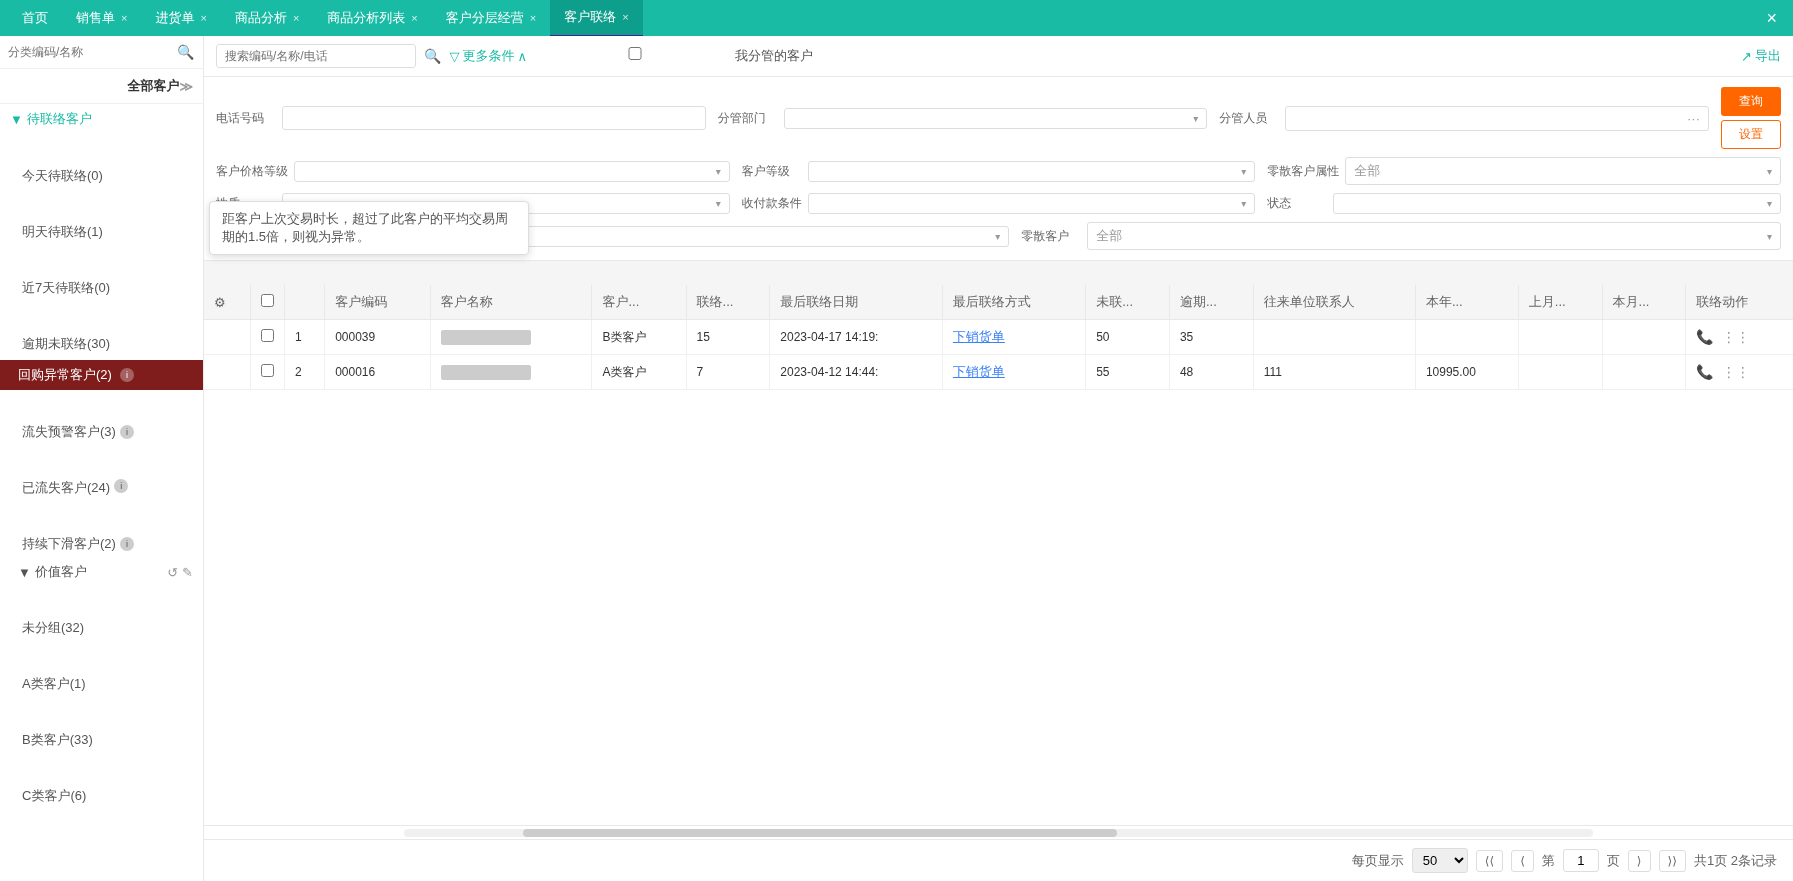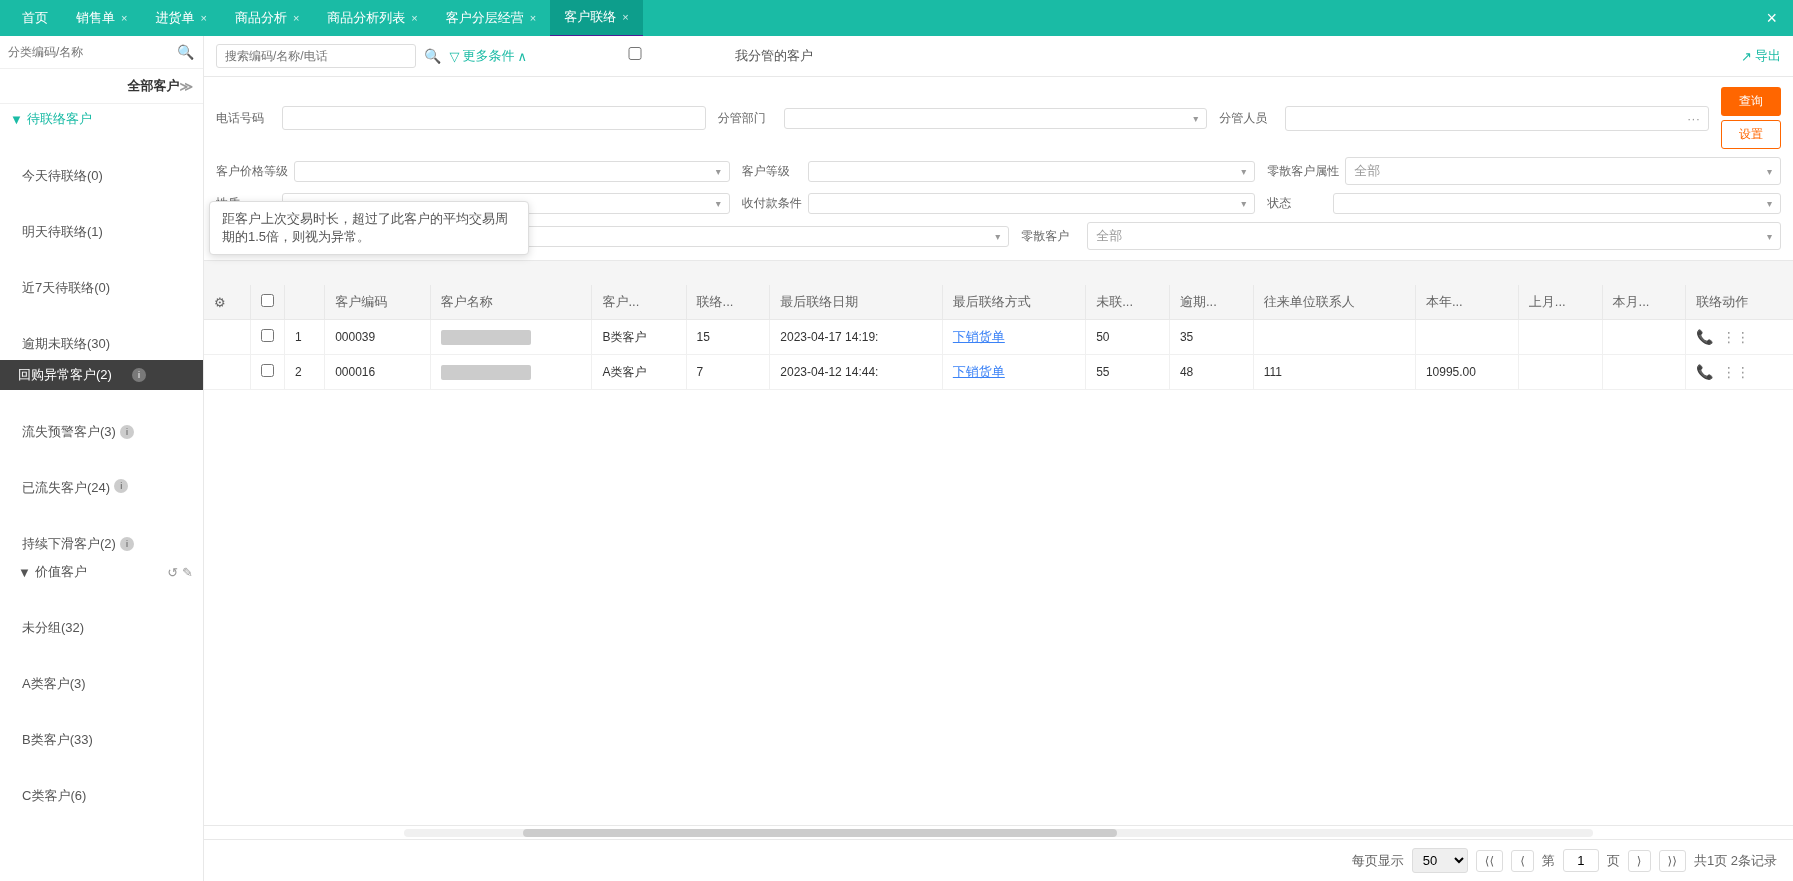--- a/index.html
+++ b/index.html
@@ -448,21 +448,21 @@
       <div class="sidebar-item">
         <span>明天待联络(1)</span>
       </div>
       <div class="sidebar-item">
         <span>近7天待联络(0)</span>
       </div>
       <div class="sidebar-item">
         <span>逾期未联络(30)</span>
       </div>
 
-      <div style="background:#404040; color:white; padding:6px 10px 6px 18px; margin: 2px 0; cursor:pointer; font-size:12px; display:flex; align-items:center; gap:20px;">
+      <div style="background:#7f1d1d; color:white; padding:6px 10px 6px 18px; margin: 2px 0; cursor:pointer; font-size:12px; display:flex; align-items:center; gap:8px;">
         <span>回购异常客户(2)</span>
         <span style="background:rgba(255,255,255,0.3); border-radius:50%; width:14px; height:14px; display:inline-flex; align-items:center; justify-content:center; font-size:9px;">i</span>
       </div>
 
       <div class="sidebar-item" style="display:flex; align-items:center; gap:4px;">
         <span>流失预警客户(3)</span>
         <span style="background:#ccc; border-radius:50%; width:14px; height:14px; display:inline-flex; align-items:center; justify-content:center; font-size:9px;">i</span>
       </div>
       <div class="sidebar-item" style="display:flex; align-items:flex-start; gap:4px;">
         <span>已流失客户(24)</span>
@@ -480,21 +480,21 @@
         </span>
         <span class="icons">
           <span>↺</span>
           <span>✎</span>
         </span>
       </div>
       <div class="sidebar-item">
         <span>未分组(32)</span>
       </div>
       <div class="sidebar-item">
-        <span>A类客户(3)</span>
+        <span>A类客户(1)</span>
       </div>
       <div class="sidebar-item">
         <span>B类客户(33)</span>
       </div>
       <div class="sidebar-item">
         <span>C类客户(6)</span>
       </div>
     </div>
   </div>
 

